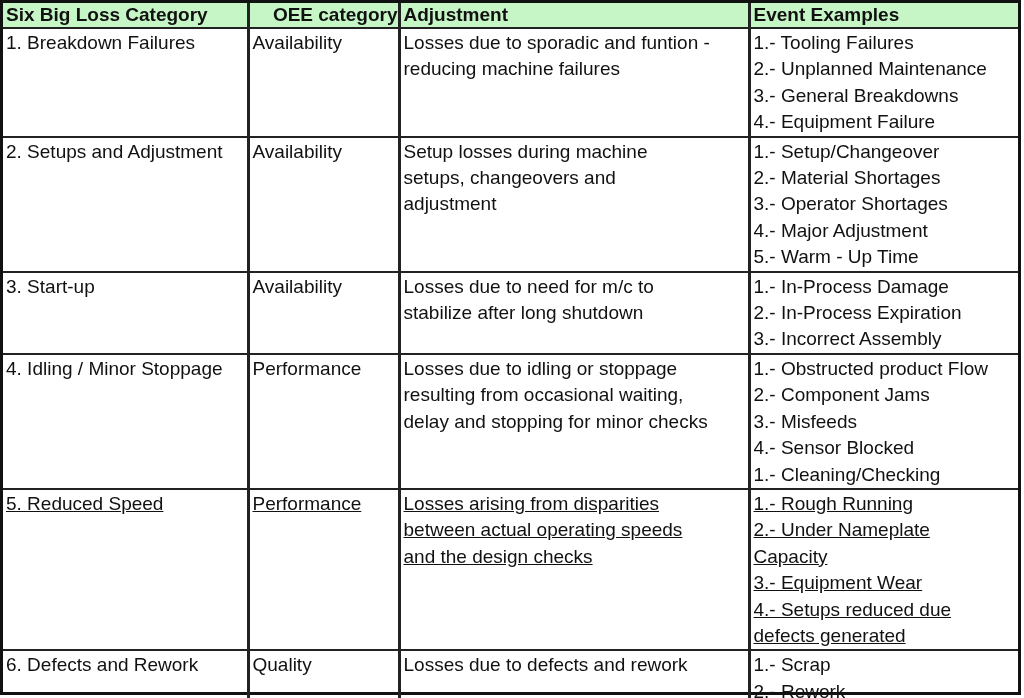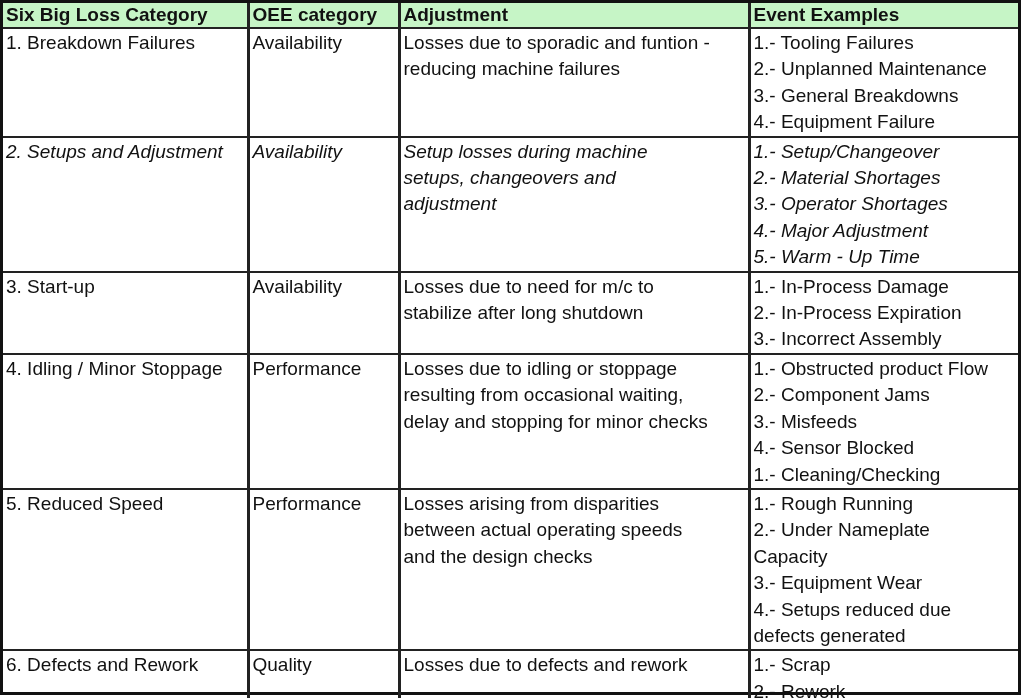--- a/index.html
+++ b/index.html
@@ -11,41 +11,41 @@
   tr:first-child th { border-top: none; }
   th:first-child, td:first-child { border-left: none; }
   th:last-child, td:last-child { border-right: none; margin-top: 16px; }
   tr:last-child td { border-bottom: none; }
   th { background: #c6f5c6; font-weight: bold; font-size: 19px; height: 24px; line-height: 24px; }
   td { font-size: 19px; line-height: 26.4px; padding-top: 1px; }
   th + th, td + td { border-left-width: 3px; }
   .line { display: block; }
   .desc .line, .events .line { display: block; }
   tr.r1 td { height: 103px; }
-  tr.r2 td { height: 129px; font-style: italic; }
+  tr.r2 td { height: 129px; }
   tr.r3 td { height: 77px; }
   tr.r4 td { height: 132px; }
-  tr.r5 td { height: 156px; }
+  tr.r5 td { height: 156px; text-decoration: underline; }
   tr.r6 td { height: 50px; }
 </style>
 </head>
 <body>
 
 <div class="wrap">
 <table>
   <colgroup>
         <col class="c1">
         <col class="c2">
         <col class="c3">
         <col class="c4">
       </colgroup>
   <thead>
     <tr>
       <th style="background: rgb(198, 245, 198); margin-left: 30px;">Six Big Loss Category</th>
-      <th style="background: rgb(198, 245, 198);">OEE category</th>
+      <th style="background: rgb(198, 245, 198); text-align: right;">OEE category</th>
       <th style="background: rgb(198, 245, 198);">Adjustment</th>
       <th style="background: rgb(198, 245, 198);">Event Examples</th>
     </tr>
   </thead>
   <tbody>
 
     <tr class="r1">
       <td>1. Breakdown Failures</td>
       <td>Availability</td>
       <td class="desc">

